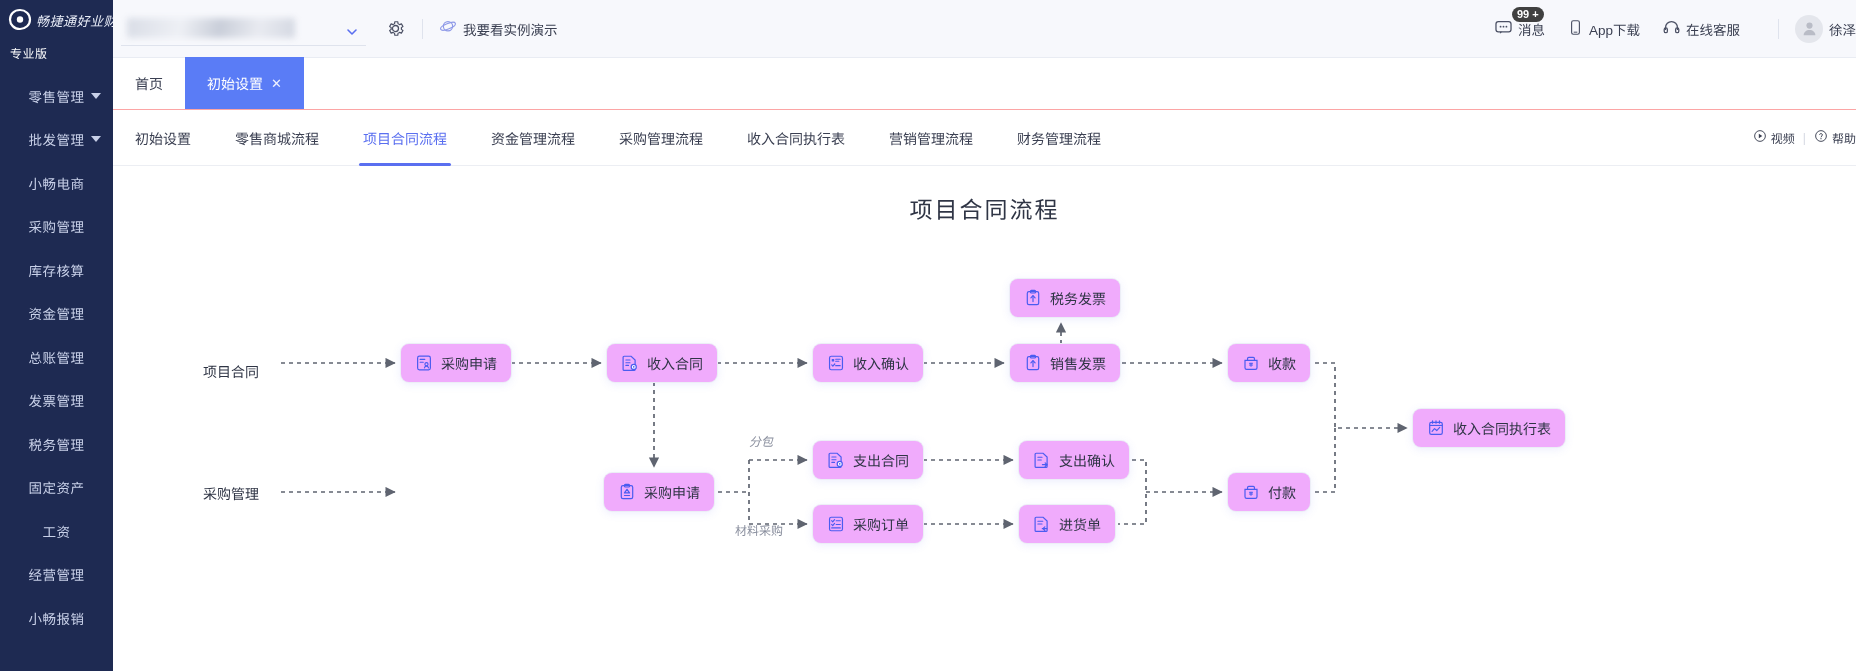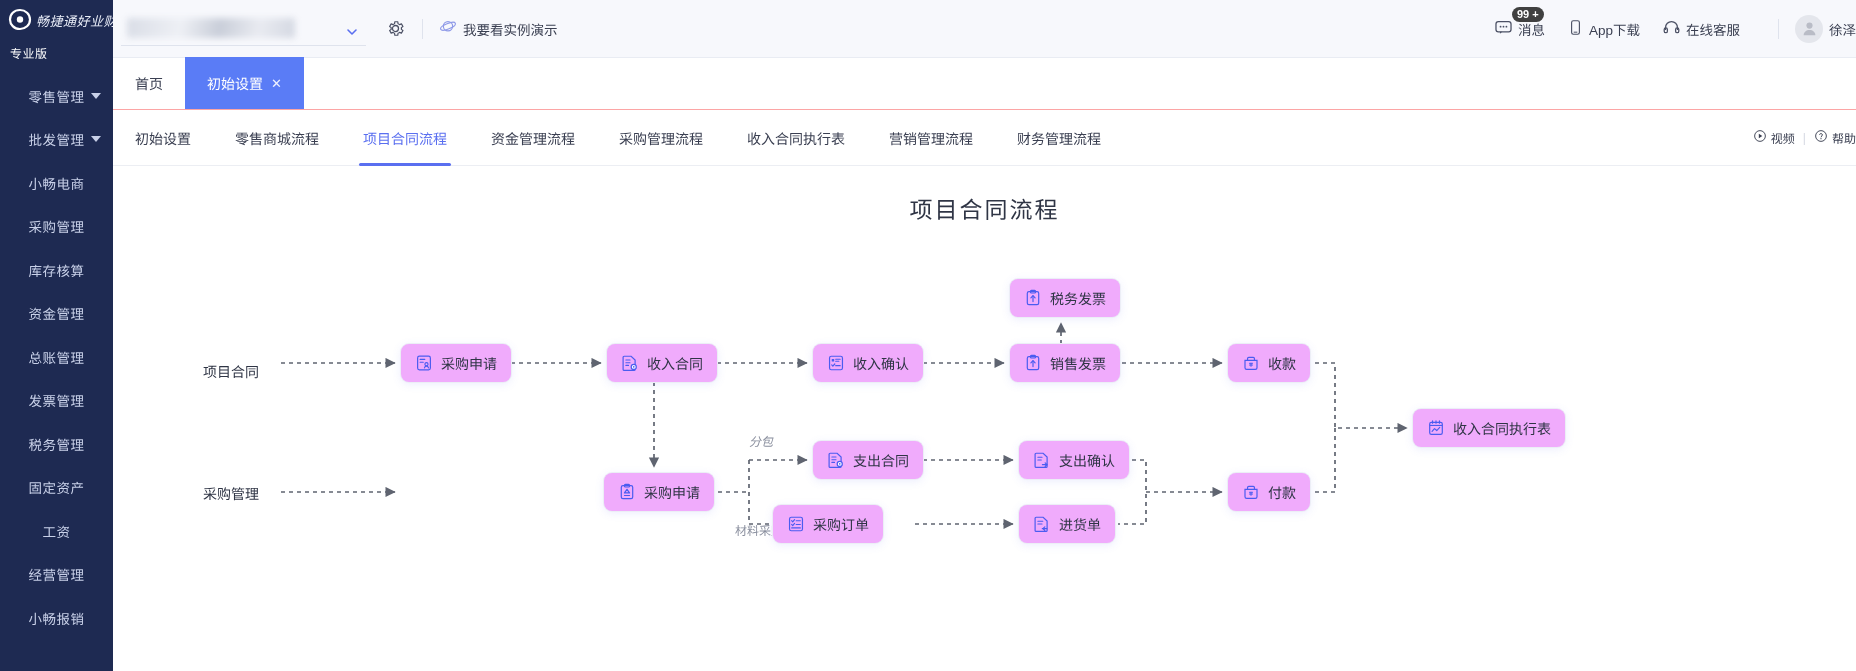--- a/index.html
+++ b/index.html
@@ -561,21 +561,21 @@
         <svg width="18" height="18" viewBox="0 0 24 24">
           <path d="M4.2 3h9.3l5.3 5.1v12.4a1.4 1.4 0 01-1.4 1.4H4.2a1.4 1.4 0 01-1.4-1.4V4.4A1.4 1.4 0 014.2 3z" fill="none" stroke="#4a5cf0" stroke-width="1.6"></path>
           <line x1="6.5" y1="8.4" x2="12" y2="8.4" stroke="#4a5cf0" stroke-width="1.5" stroke-linecap="round"></line>
           <line x1="6.5" y1="12" x2="11" y2="12" stroke="#4a5cf0" stroke-width="1.5" stroke-linecap="round"></line>
           <path d="M12.6 18.2h6M16.2 15.8l2.6 2.4-2.6 2.4" fill="none" stroke="#4a5cf0" stroke-width="1.6" stroke-linecap="round" stroke-linejoin="round"></path>
         </svg>
       </span>
       <span>支出确认</span>
     </div>
 
-    <div class="node" style="left:660px; top:339px;text-align:right;">
+    <div class="node" style="left:700px; top:339px;text-align:right;">
       <span class="ic">
         <svg width="18" height="18" viewBox="0 0 24 24">
           <rect x="3.4" y="3" width="17.2" height="18" rx="2.4" fill="none" stroke="#4a5cf0" stroke-width="1.6"></rect>
           <path d="M6.2 7.6l1.4 1.5 2.5-2.8" fill="none" stroke="#4a5cf0" stroke-width="1.6" stroke-linecap="round" stroke-linejoin="round"></path>
           <line x1="12.2" y1="7.6" x2="17.8" y2="7.6" stroke="#4a5cf0" stroke-width="1.5" stroke-linecap="round"></line>
           <path d="M6.2 12.6l1.4 1.5 2.5-2.8" fill="none" stroke="#4a5cf0" stroke-width="1.6" stroke-linecap="round" stroke-linejoin="round"></path>
           <line x1="12.2" y1="12.6" x2="17.8" y2="12.6" stroke="#4a5cf0" stroke-width="1.5" stroke-linecap="round"></line>
           <line x1="6.2" y1="17.2" x2="17.8" y2="17.2" stroke="#4a5cf0" stroke-width="1.5" stroke-linecap="round"></line>
         </svg>
       </span>

